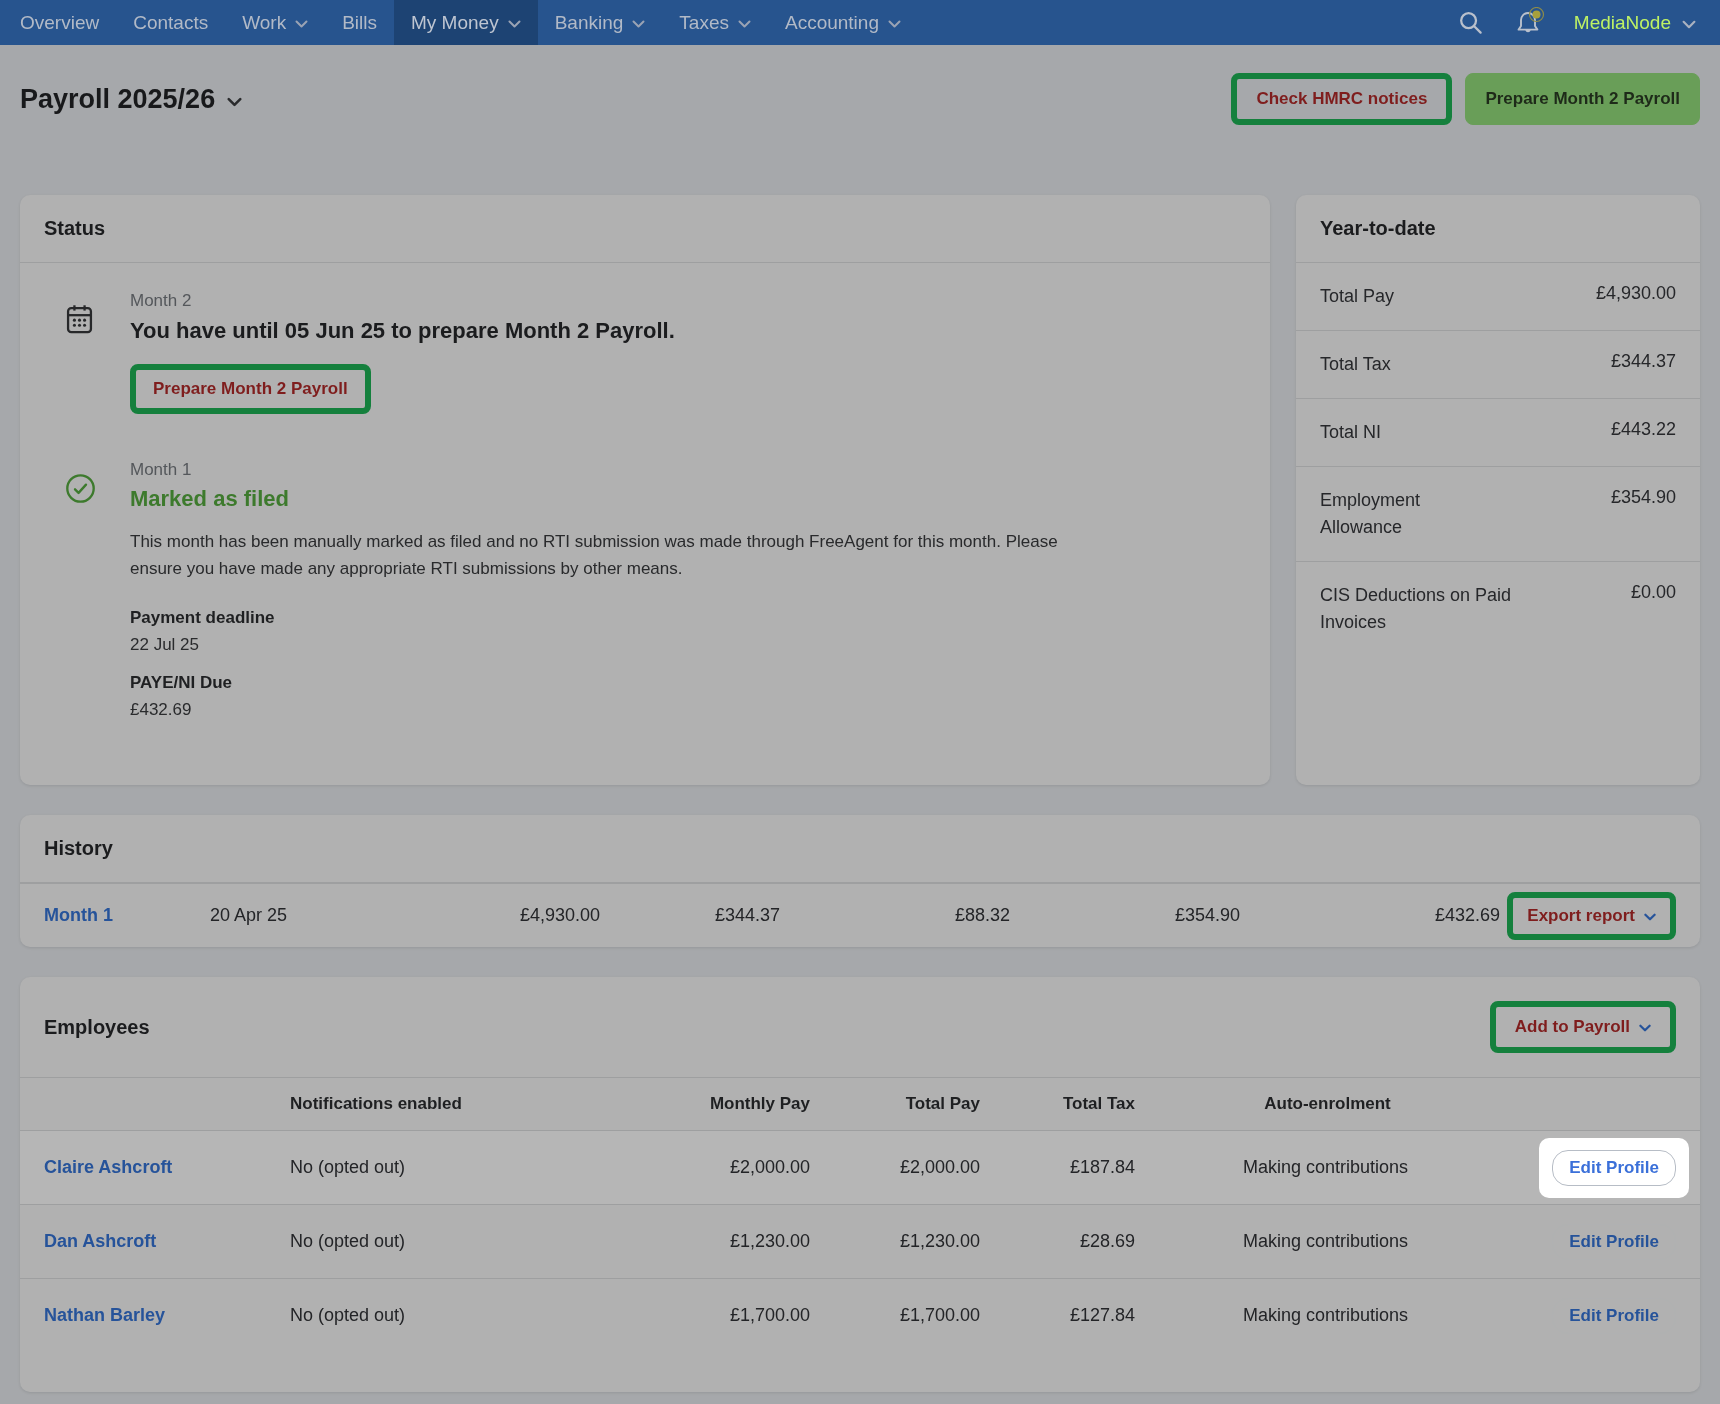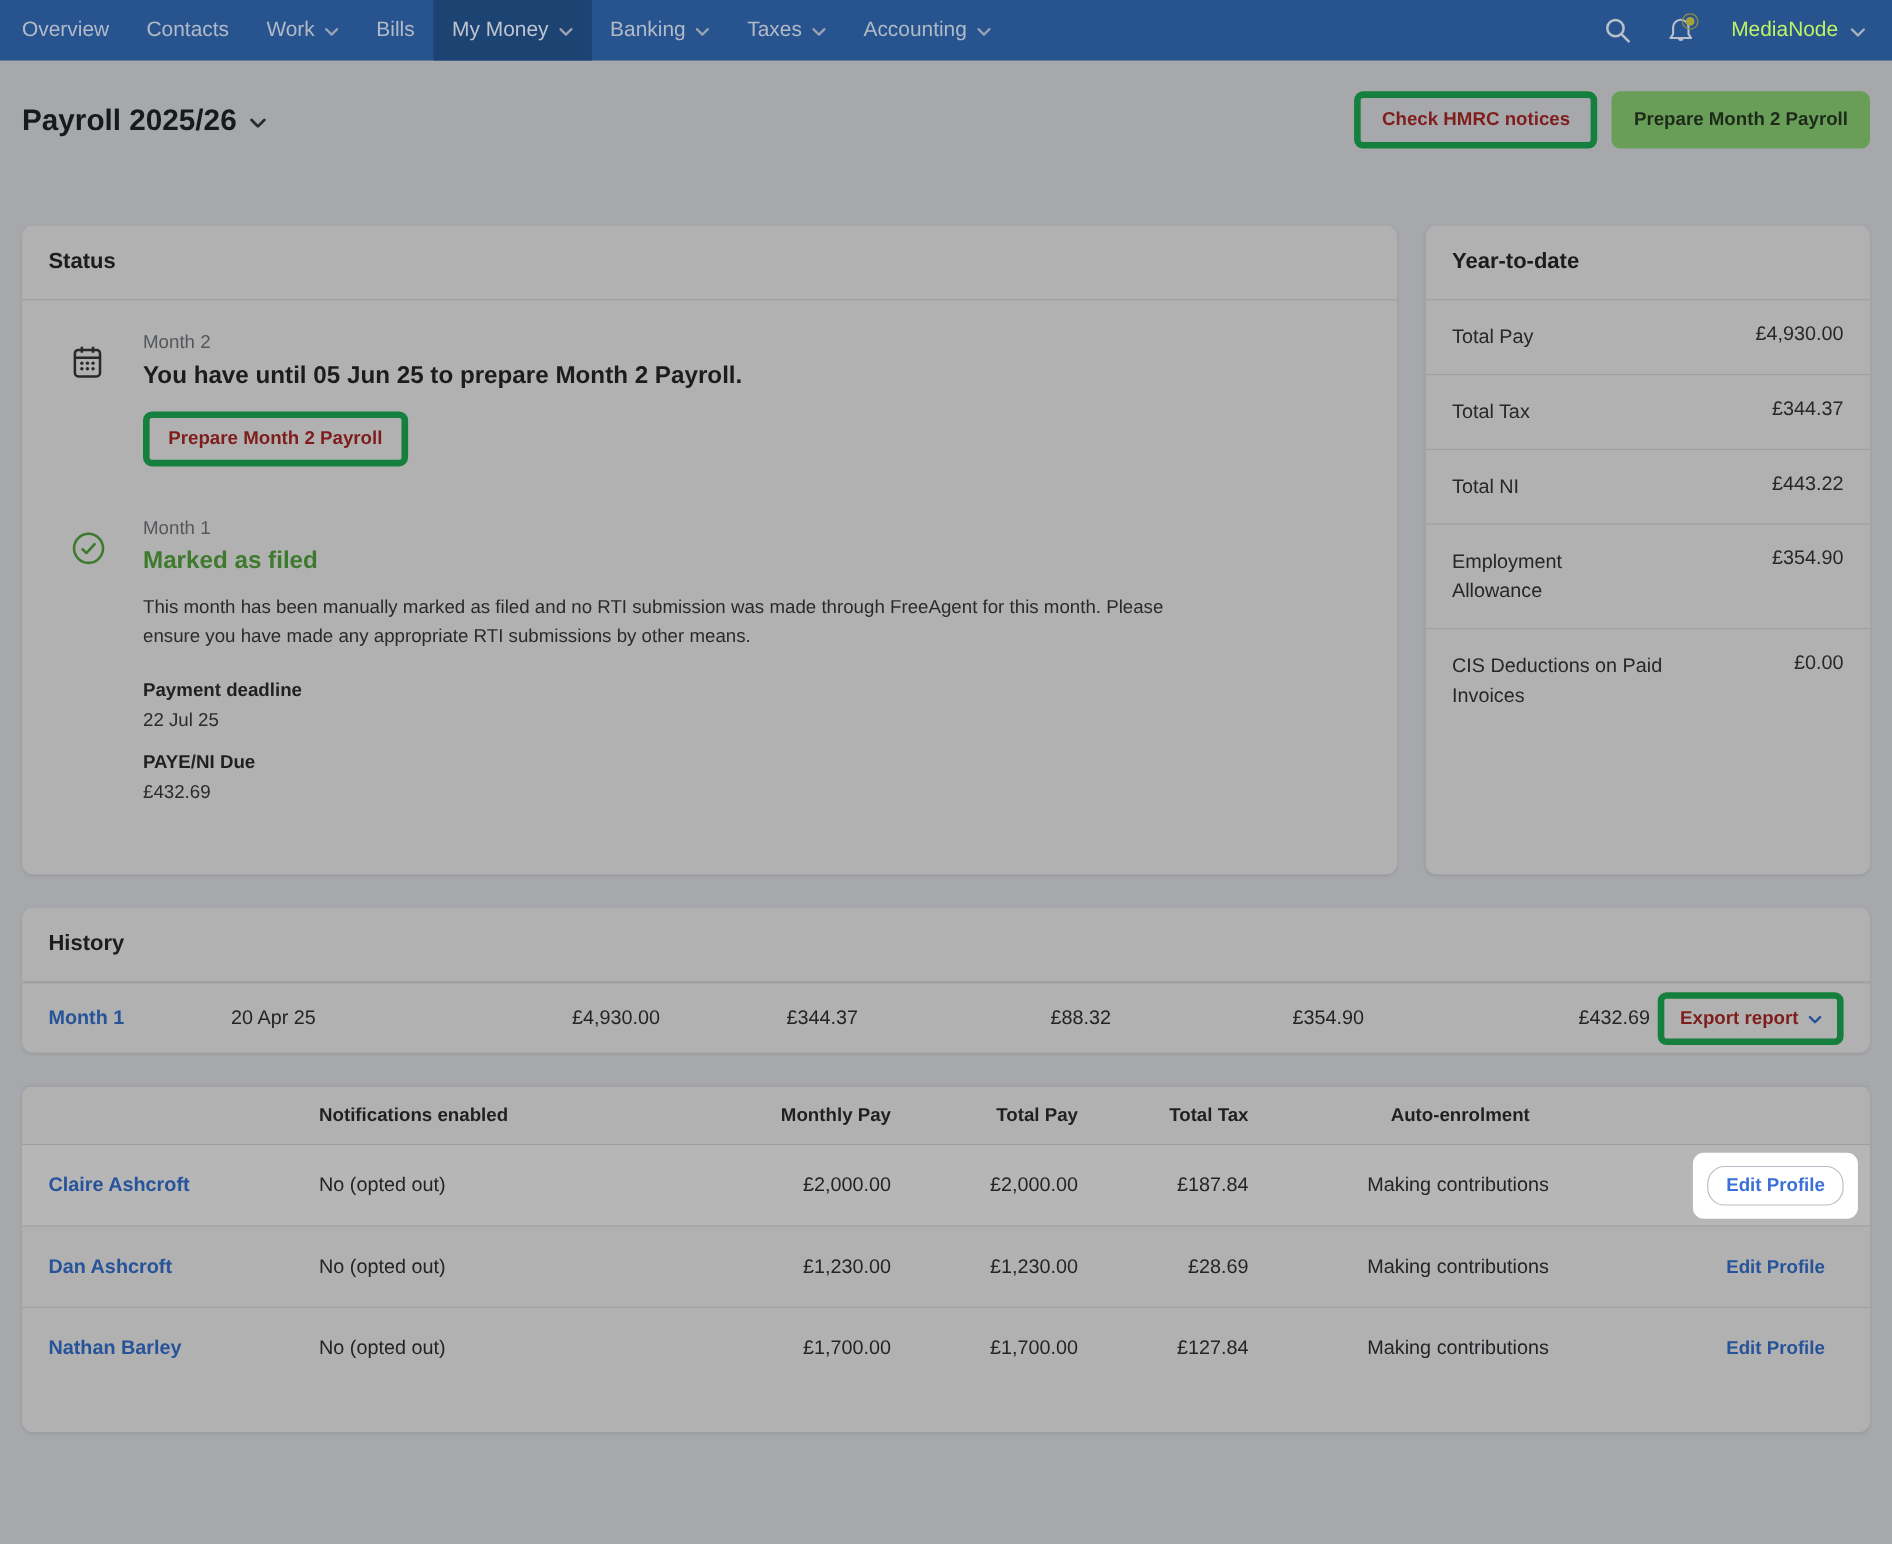--- a/index.html
+++ b/index.html
@@ -5,21 +5,21 @@
   * { margin:0; padding:0; box-sizing:border-box; }
   html,body { width:1720px; height:1404px; overflow:hidden; }
   body {
     font-family:"Liberation Sans", sans-serif;
     background:#a6a8ab;
     color:#222326;
   }
 
   
   .nav {
-    height:55px; background:#27548e; display:flex; align-items:center;
+    height:45px; background:#27548e; display:flex; align-items:center;
     font-size:19px; color:#b2bac7;
   }
   .nav-left { display:flex; height:100%; margin-left:3px; }
   .nav-item {
     display:flex; align-items:center; gap:9px; padding:0 17px; height:100%;
     cursor:pointer; white-space:nowrap;
   }
   .nav-item.active { background:#1d4373; color:#bec5d1; }
   .nav-right { margin-left:auto; display:flex; align-items:center; gap:28px; padding-right:24px; }
   .nav-chev { display:inline-flex; margin-top:3px; }
@@ -307,20 +307,31 @@
               <svg width="12" height="8" viewBox="0 0 13 8" fill="none" stroke="#26539a" stroke-width="2.4" stroke-linecap="round" stroke-linejoin="round">
                 <path d="M1.5 1.5 L6.5 6.5 L11.5 1.5"></path>
               </svg>
             </span>
         </button>
       </div>
     </div>
   </div>
 
   <div class="card emp-card">
+    <div class="emp-head">
+      <div class="emp-title">Employees</div>
+      <button class="btn">
+        <span>Add to Payroll</span>
+        <span style="margin-top:2px;">
+            <svg width="12" height="8" viewBox="0 0 13 8" fill="none" stroke="#26539a" stroke-width="2.4" stroke-linecap="round" stroke-linejoin="round">
+              <path d="M1.5 1.5 L6.5 6.5 L11.5 1.5"></path>
+            </svg>
+          </span>
+      </button>
+    </div>
     <div class="divider"></div>
 
     <div class="emp-grid emp-header">
       <div></div>
       <div>Notifications enabled</div>
       <div class="ta-r">Monthly Pay</div>
       <div class="ta-r">Total Pay</div>
       <div class="ta-r">Total Tax</div>
       <div class="ta-c">Auto-enrolment</div>
       <div></div>

